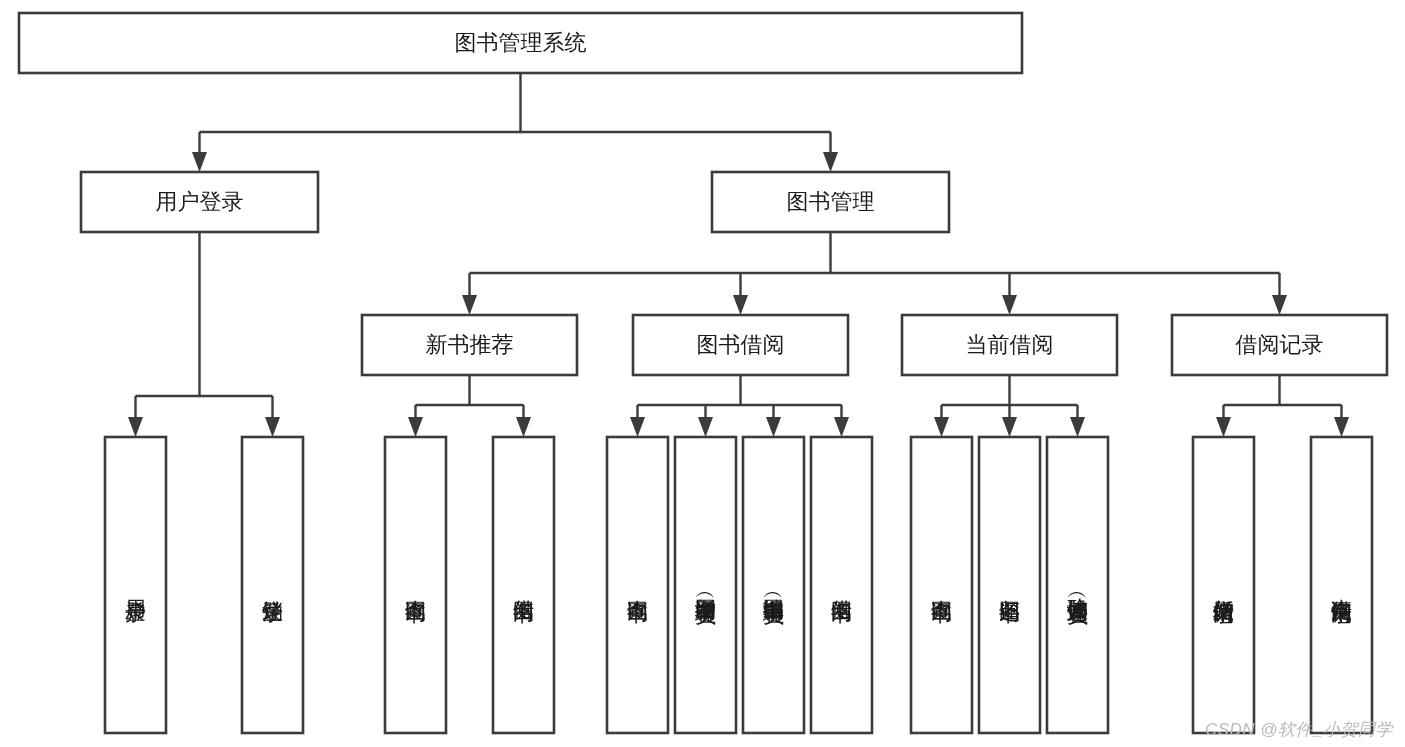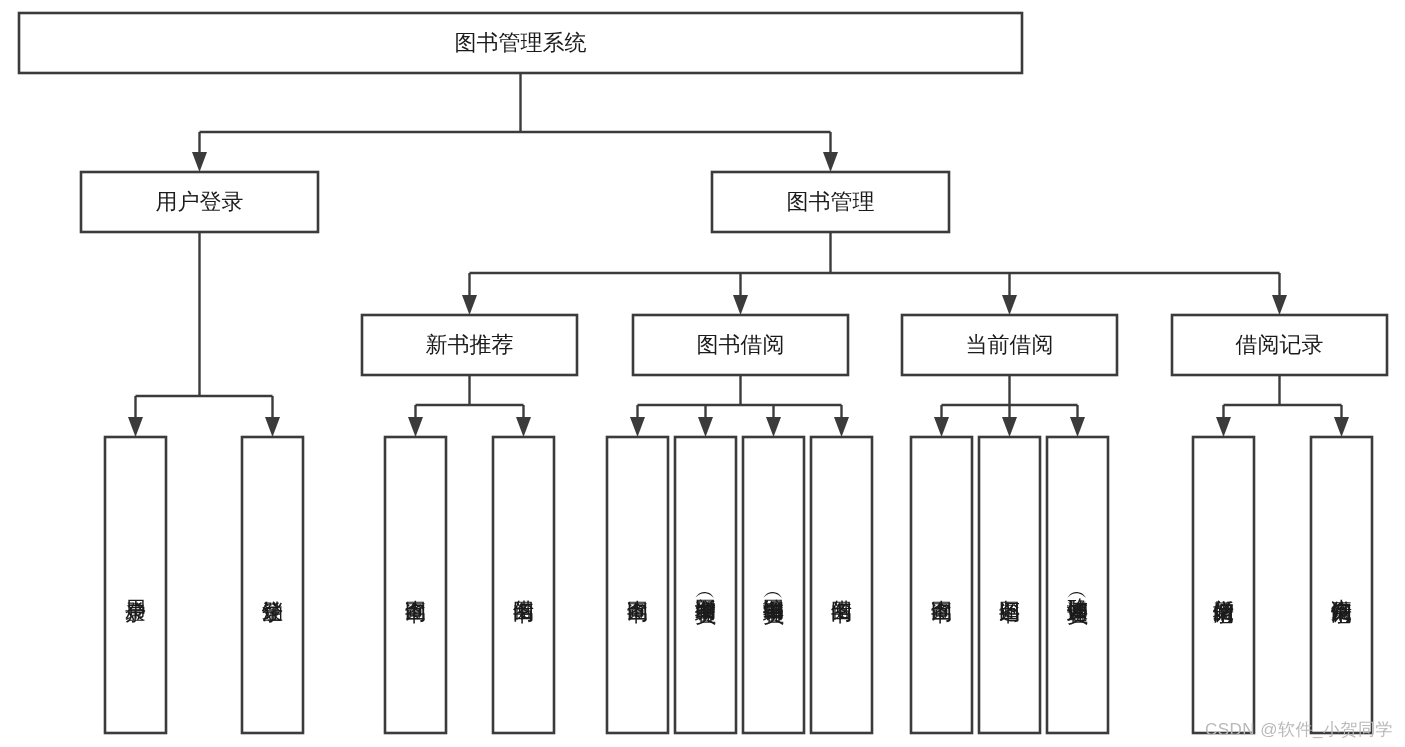--- a/index.html
+++ b/index.html
@@ -67,20 +67,21 @@
   }
   .watermark {
     position: absolute;
     right: 12px;
     bottom: 6px;
     font-family: "Liberation Sans", "DejaVu Sans", sans-serif;
     font-size: 17px;
     color: #b9b9b9;
     letter-spacing: 0.5px;
     white-space: nowrap;
+    font-style: italic;
   }
 </style>
 </head>
 <body>
 
 <div id="diagram-root">
 
   <svg class="flow" viewBox="0 0 1405 747">
 
     <g>

